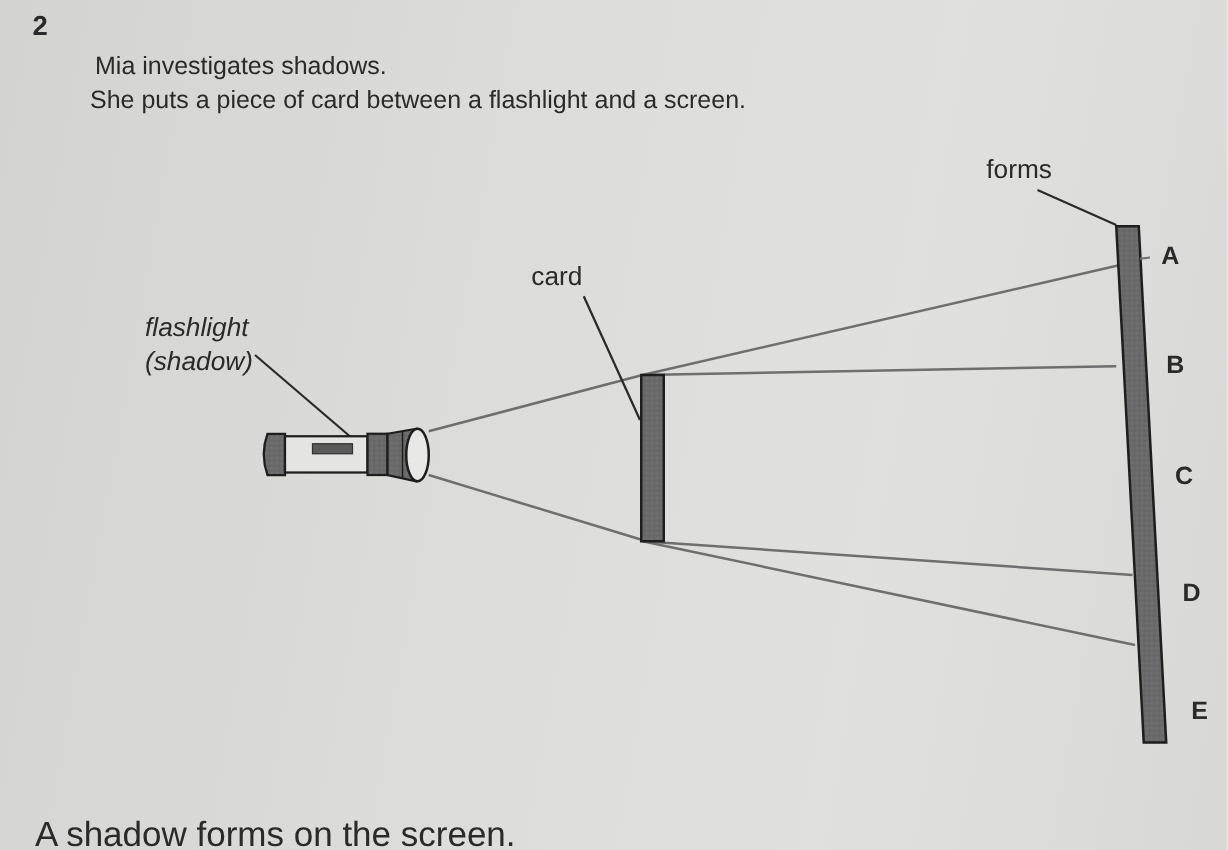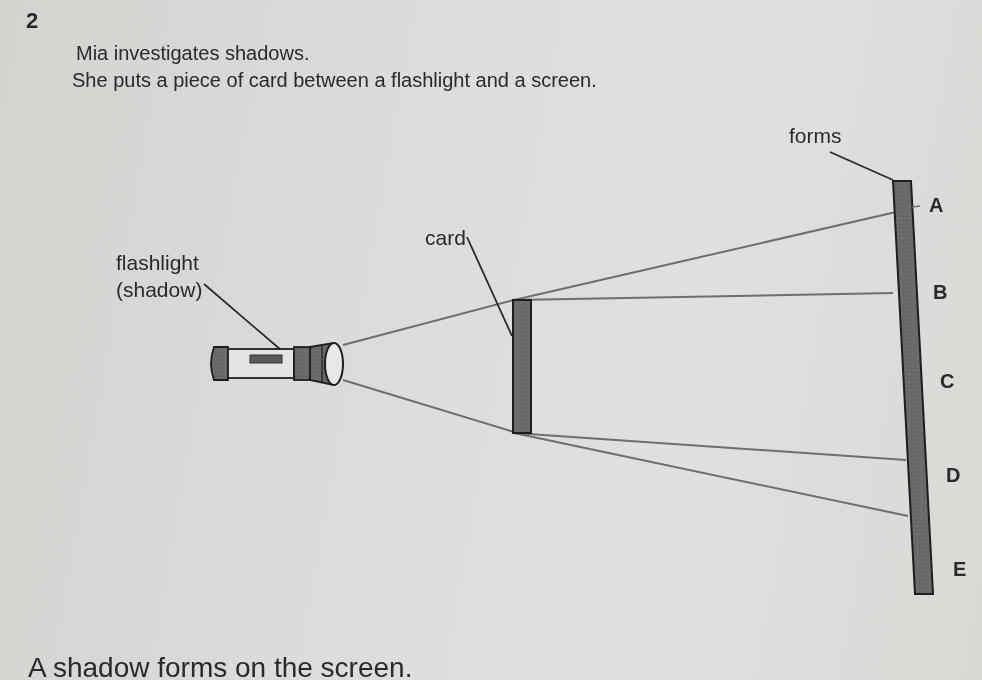--- a/index.html
+++ b/index.html
@@ -76,25 +76,25 @@
     <rect x="513" y="300" width="18" height="133" fill="url(#grain)" stroke="#1e1e1e" stroke-width="2"></rect>
   </g>
 
   <g>
     <polygon points="893,181 911,181 933,594 915,594" fill="url(#grain)" stroke="#1e1e1e" stroke-width="2"></polygon>
   </g>
 
   <line x1="912" y1="207" x2="920" y2="206" stroke="#6e6e6e" stroke-width="1.5"></line>
 </svg>
 
-<div class="abs label" style="left:116px; top:249px;">
+<div class="abs label" style="left:116px; top:249px;font-style:italic;">
   <div>flashlight</div>
   <div>(shadow)</div>
 </div>
-<div class="abs label" style="left:425px; top:208px;margin-top:16px;">card</div>
+<div class="abs label" style="left:425px; top:208px;">card</div>
 <div class="abs label" style="left:789px; top:122px;">forms</div>
 
 <div class="abs letter" style="left:929px; top:194px;">A</div>
 <div class="abs letter" style="left:933px; top:281px;">B</div>
 <div class="abs letter" style="left:940px; top:370px;">C</div>
 <div class="abs letter" style="left:946px; top:464px;">D</div>
 <div class="abs letter" style="left:953px; top:558px;">E</div>
 
 <div class="abs qfooter">A shadow forms on the screen.</div>
 

